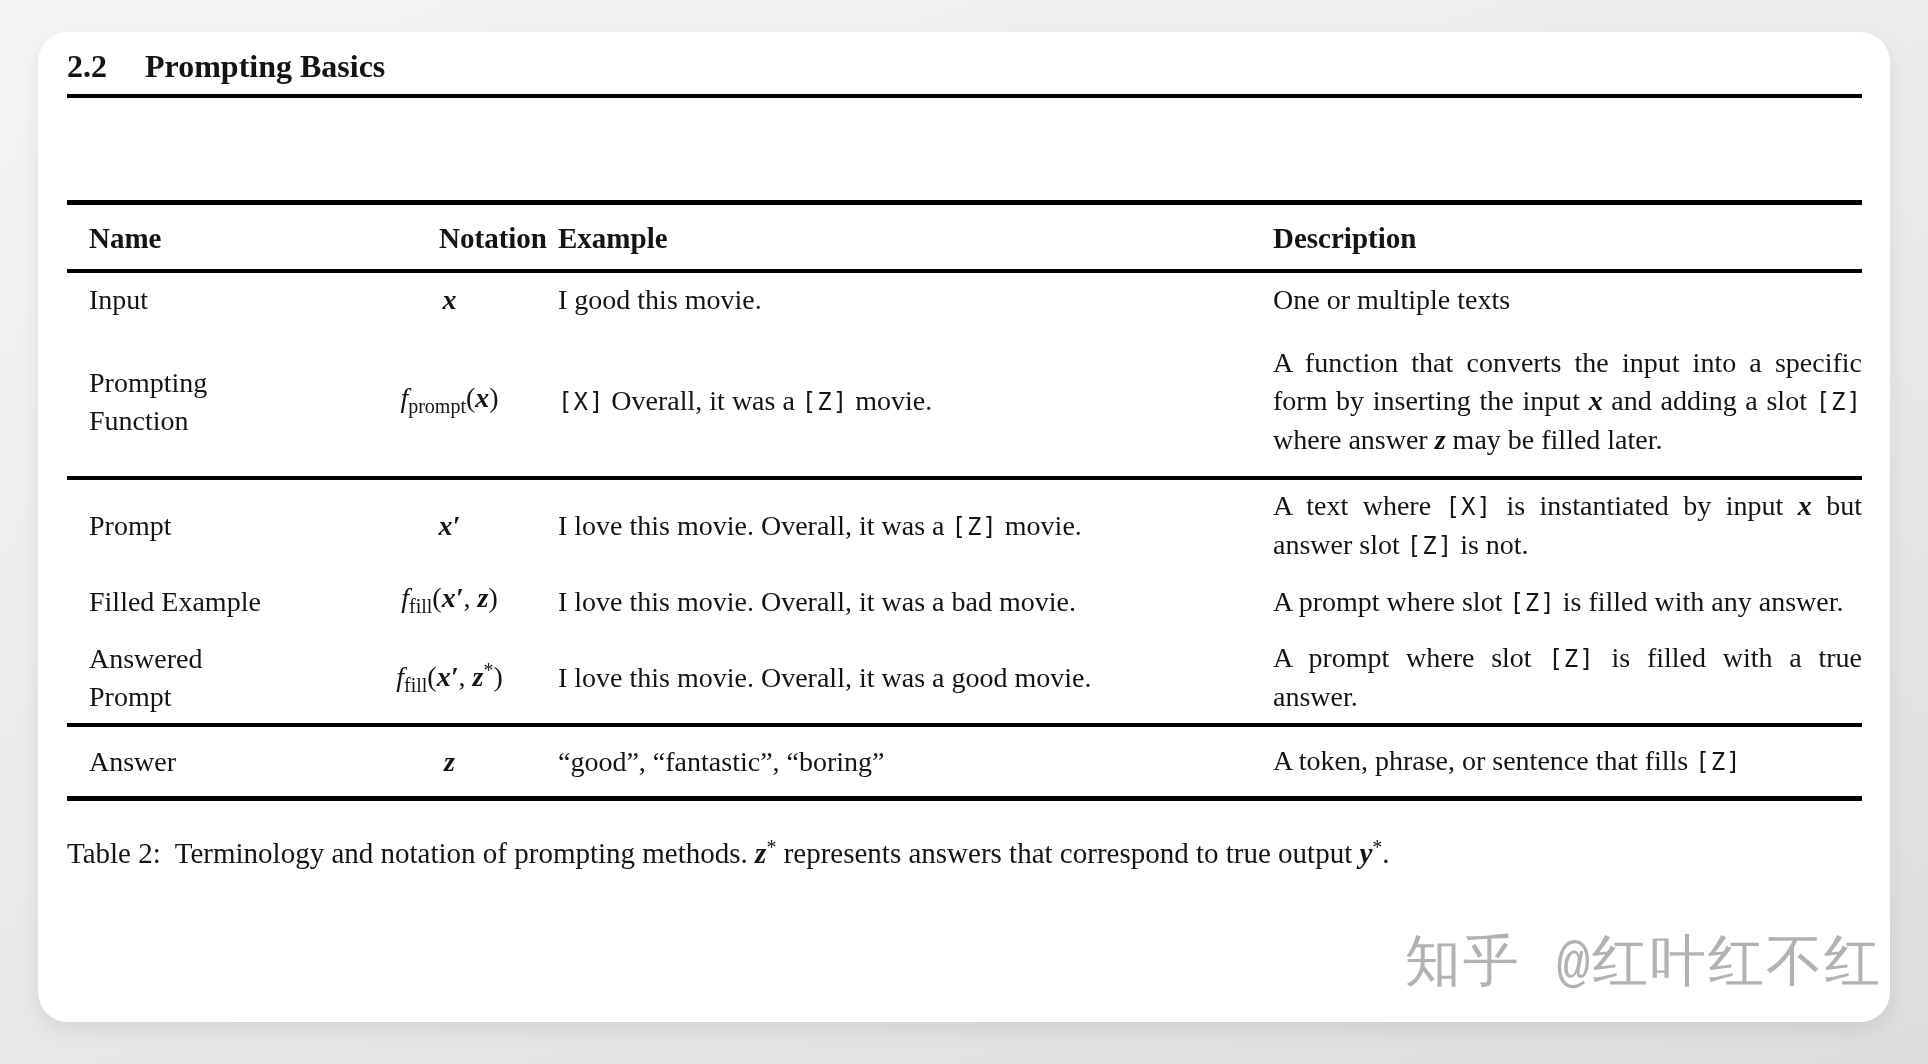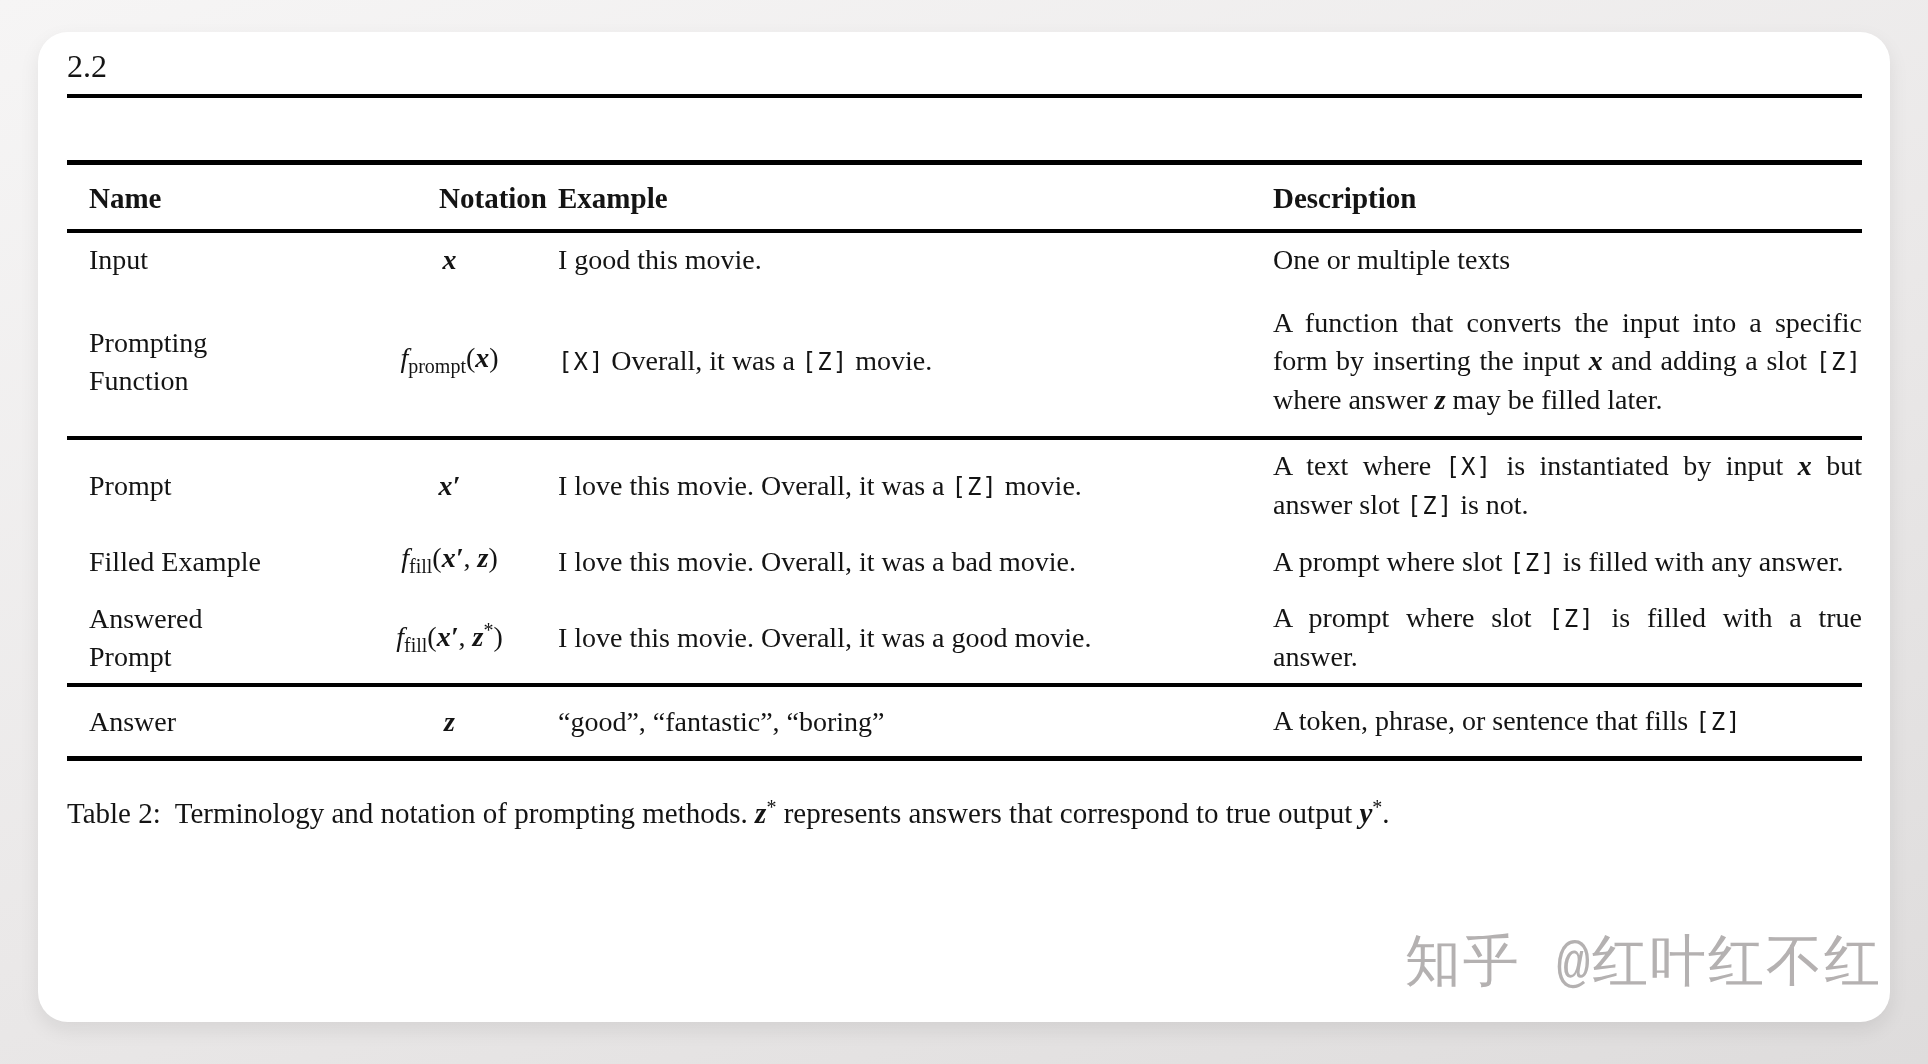--- a/index.html
+++ b/index.html
@@ -10,27 +10,27 @@
     color:#141414;
   }
   .card {
     position:absolute; left:38px; top:32px; width:1852px; height:990px;
     background:#ffffff; border-radius:30px; overflow:hidden;
     padding:14px 28px 0 29px;
     box-shadow: 0 8px 20px rgba(0,0,0,0.08);
   }
   .section-heading {
     display:flex; align-items:baseline; gap:38px;
-    font-size:32px; font-weight:normal; line-height:40px;
+    font-size:32px; font-weight:bold; line-height:40px;
     padding-bottom:8px; border-bottom:4px solid #000;
   }
   table.term-table {
     width:100%; border-collapse:collapse; table-layout:fixed;
     border-top:5px solid #000; border-bottom:5px solid #000;
-    margin-top:62px; font-size:28px;
+    margin-top:102px; font-size:28px;
   }
   thead th {
     font-size:29px; font-weight:bold; text-align:left;
     padding:15px 0 13px 0; border-bottom:4px solid #000;
     line-height:36px;
   }
   th.col-name { padding-left:22px; }
   th.col-example { padding-left:11px; }
   th.col-description { padding-left:15px; }
   th.col-notation { text-align:right; padding-left:0; }
@@ -65,20 +65,21 @@
     color:#a8a4a4; opacity:0.85;
   }
 </style>
 </head>
 <body>
 
 <div class="card">
 
   <div class="section-heading">
     <span>2.2</span>
+    <span>Prompting Basics</span>
   </div>
 
   <table class="term-table">
     <colgroup>
       <col class="c-name">
         <col class="c-notation">
         <col class="c-example">
         <col>
     </colgroup>
     <thead>

